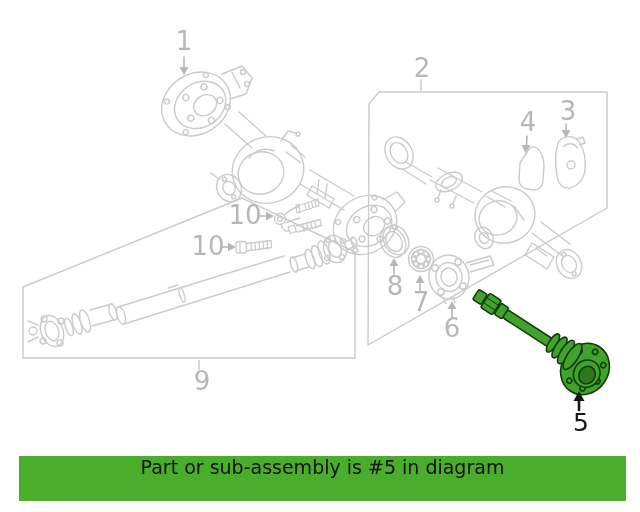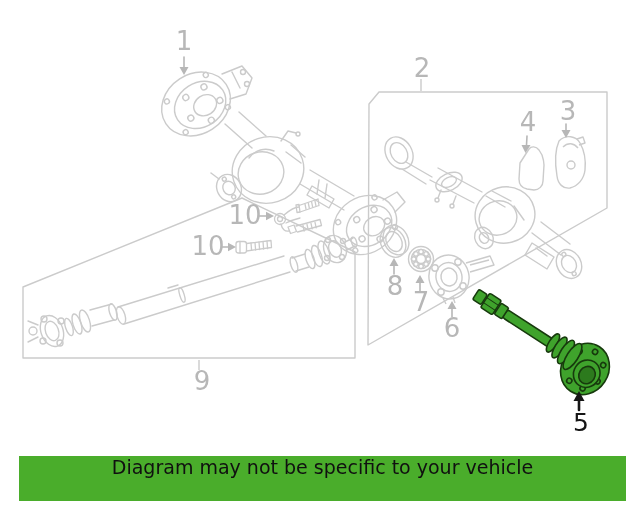--- a/index.html
+++ b/index.html
@@ -293,16 +293,16 @@
 <span class="callout" style="left:528px;top:122px">4</span>
 <span class="callout dark" style="left:581px;top:422px">5</span>
 <span class="callout" style="left:452px;top:328px">6</span>
 <span class="callout" style="left:421px;top:302px">7</span>
 <span class="callout" style="left:395px;top:286px">8</span>
 <span class="callout" style="left:202px;top:381px">9</span>
 <span class="callout" style="left:245px;top:215px">10</span>
 <span class="callout" style="left:208px;top:246px">10</span>
 
 <div class="banner">
-  <div>Diagram may not be specific to your vehicle</div>
+  <div>Part or sub-assembly is #5 in diagram</div>
 </div>
 
 </div>
 
 </body></html>

